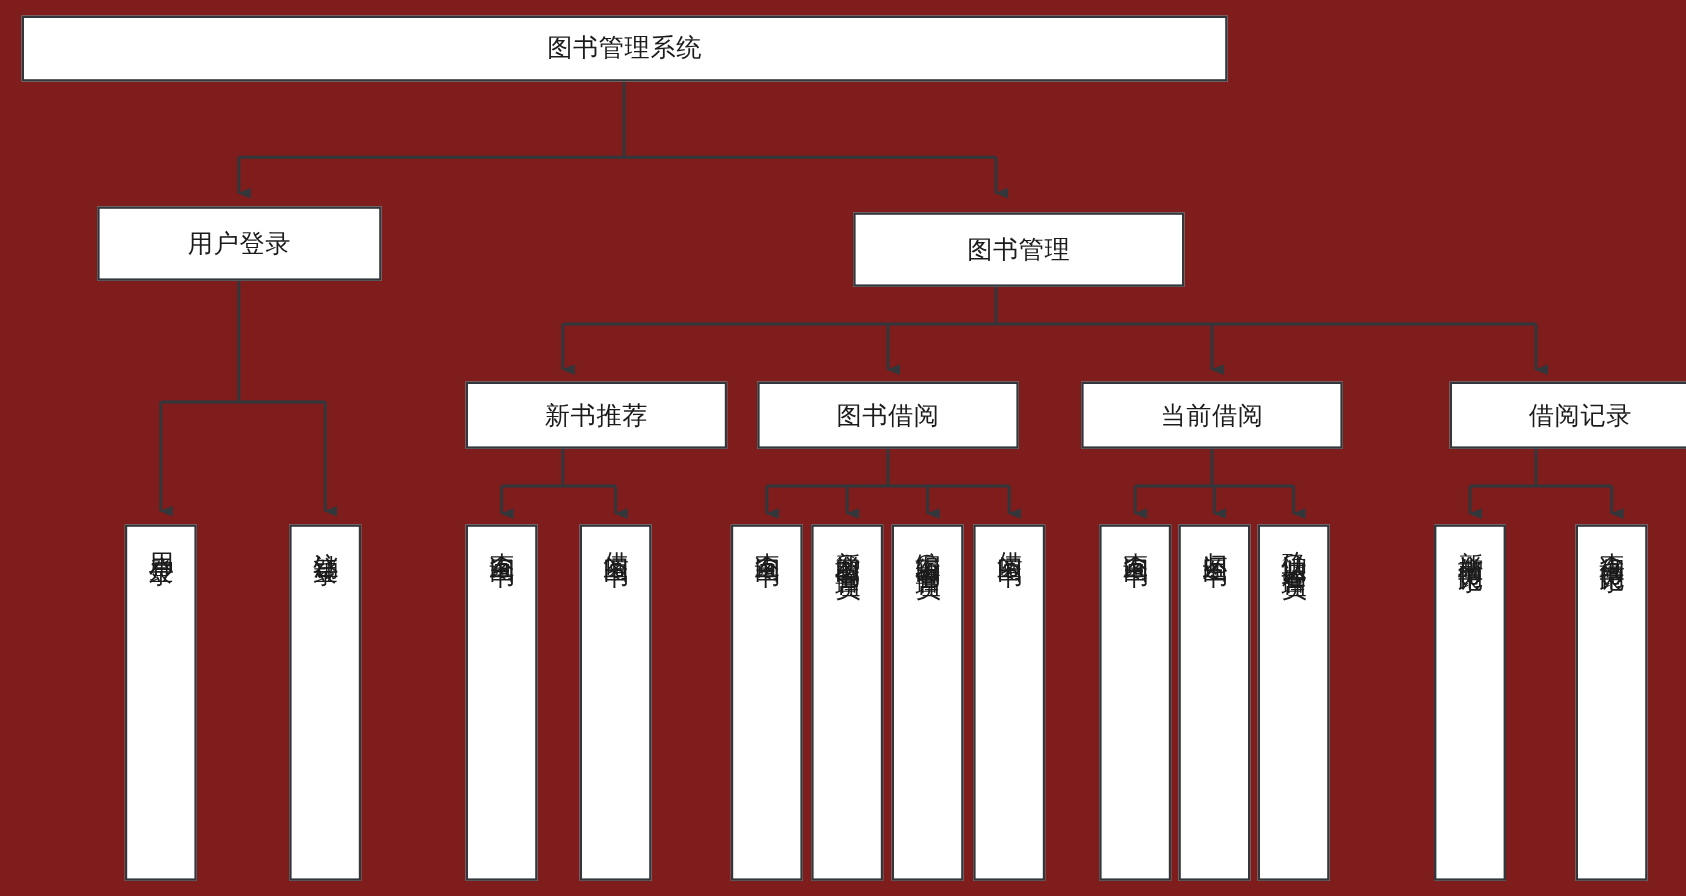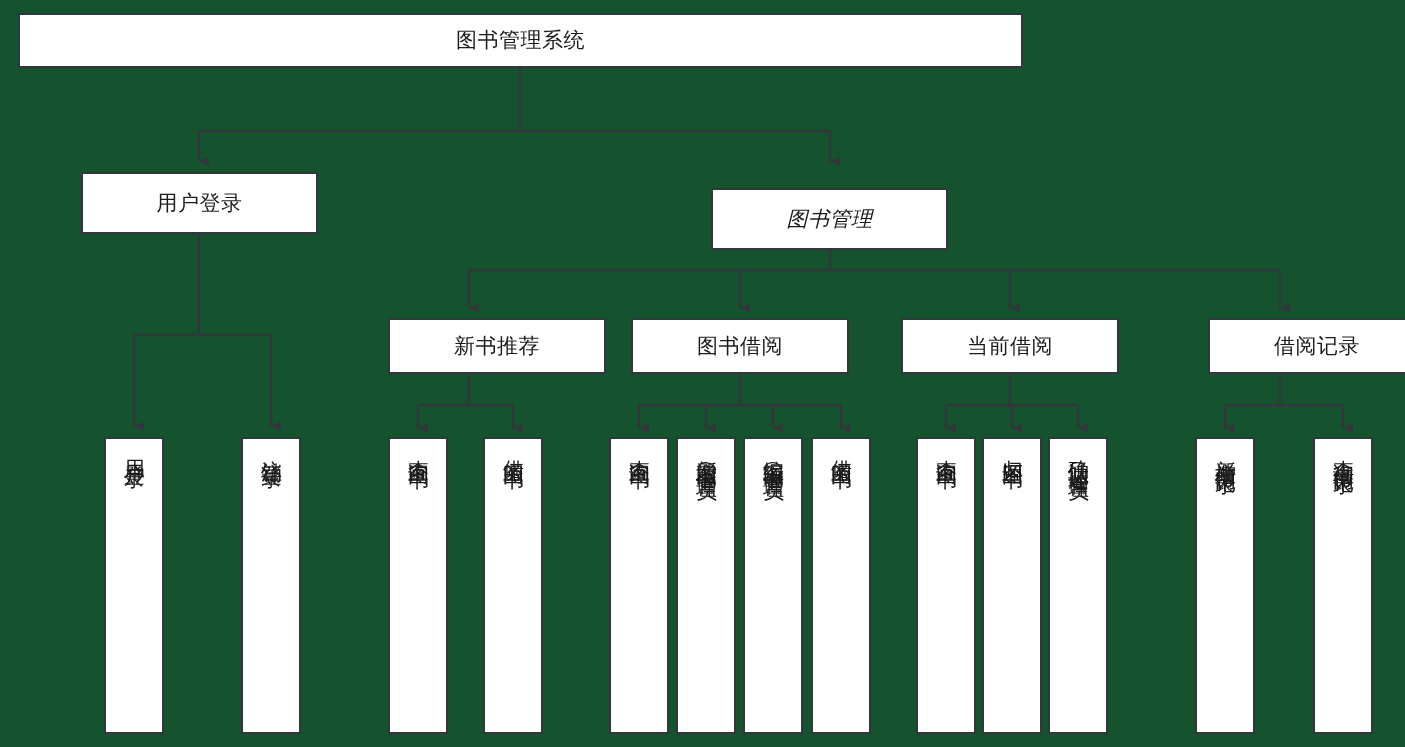--- a/index.html
+++ b/index.html
@@ -8,21 +8,21 @@
     padding: 0;
     background: #ffffff;
   }
   body {
     font-family: "DejaVu Sans", "Liberation Sans", sans-serif;
   }
   #canvas {
     position: relative;
     width: 1405px;
     height: 747px;
-    background: #14532d;
+    background: #7f1d1d;
     overflow: hidden;
   }
   #edges {
     position: absolute;
     left: 0;
     top: 0;
     width: 1405px;
     height: 747px;
     pointer-events: none;
   }
@@ -127,21 +127,21 @@
     </g>
   </svg>
 
   <div class="node h" style="left:18px; top:13px; width:1005px; height:55px;">
     <span class="lbl">图书管理系统</span>
   </div>
 
   <div class="node h" style="left:81px; top:172px; width:237px; height:62px;">
     <span class="lbl">用户登录</span>
   </div>
-  <div class="node h" style="left:711px; top:188px; width:237px; height:62px;font-style:italic;">
+  <div class="node h" style="left:711px; top:177px; width:276px; height:62px;">
     <span class="lbl">图书管理</span>
   </div>
 
   <div class="node h" style="left:360px; top:318px; width:218px; height:56px;margin-left:28px;">
     <span class="lbl">新书推荐</span>
   </div>
   <div class="node h" style="left:631px; top:318px; width:218px; height:56px;">
     <span class="lbl">图书借阅</span>
   </div>
   <div class="node h" style="left:901px; top:318px; width:218px; height:56px;text-align:right;">

